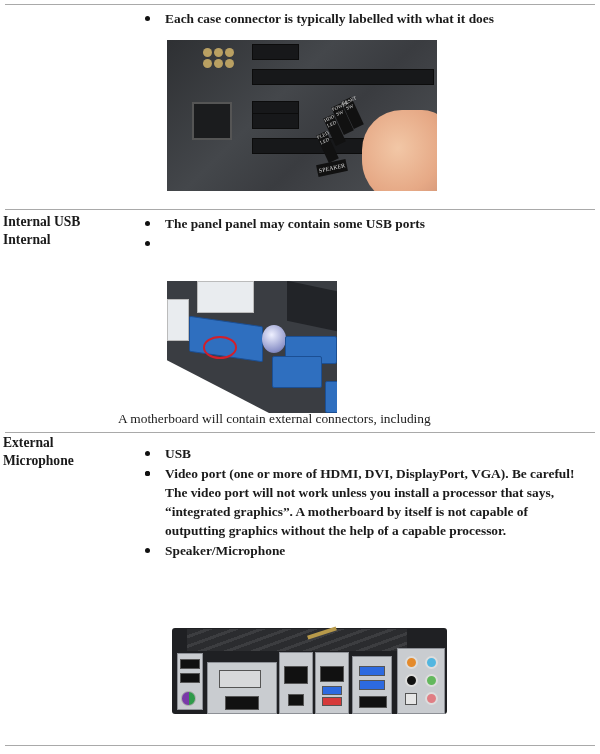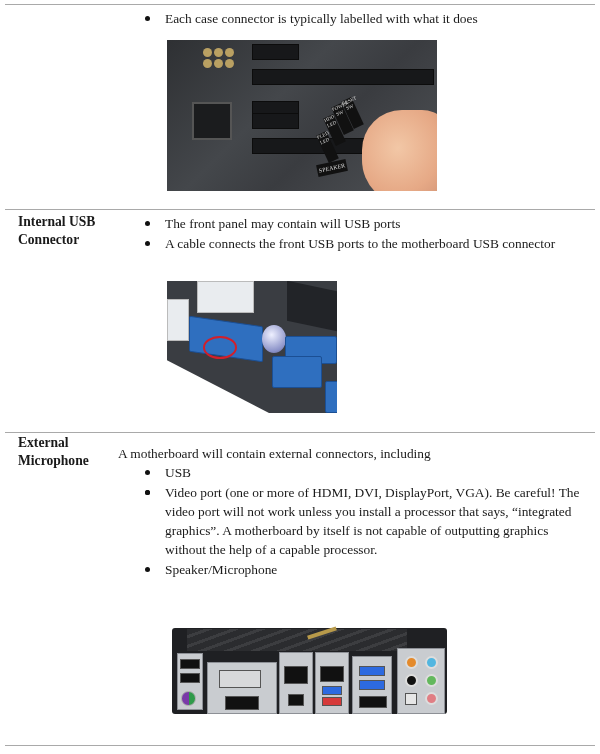--- a/index.html
+++ b/index.html
@@ -3,25 +3,25 @@
   <meta charset="utf-8">
   <style>
     html, body { margin: 0; padding: 0; background: #ffffff; }
     body {
       width: 600px; height: 754px; position: relative; overflow: hidden;
       font-family: "Liberation Serif", "DejaVu Serif", serif;
       color: #1a1a1a; font-size: 13.4px; line-height: 19px;
     }
     .rule { position: absolute; left: 5px; width: 590px; height: 0; border-top: 1.5px solid #a9a9a9; }
     .term {
-      position: absolute; left: 18px; width: 100px;
+      position: absolute; left: 3px; width: 100px;
       font-weight: bold; font-size: 13.6px; line-height: 18px;
     }
     .content { position: absolute; left: 118px; width: 470px; }
-    ul.bullets { list-style: none; margin: 0; padding: 0; }
+    ul.bullets { list-style: none; margin: 0; padding: 0; font-weight: bold; }
     ul.bullets li { position: relative; padding-left: 30px; margin: 0 0 1px 0; }
     ul.bullets li .dot {
       position: absolute; left: 27px; top: 7px; width: 5px; height: 5px;
       background: #111; border-radius: 50%;
     }
     ul.bullets li .txt { display: block; margin-left: 17px; }
     .lead { margin: 0; }
     .photo { position: absolute; overflow: hidden; }
 
     
@@ -96,31 +96,30 @@
   <div class="plug" style="left:162px;top:75px;">HDD LED</div>
   <div class="plug" style="left:155px;top:92px;">PLED LED</div>
   <div class="speaker">SPEAKER</div>
   <div class="hand"></div>
 </div>
 
 <div class="rule" style="top:209px;"></div>
 
 <div class="term" style="top:213px;">
   <div>Internal USB</div>
-  <div>Connector</div>
+  <div>Internal</div>
 </div>
 <div class="content" style="top:214px;">
   <ul class="bullets">
     <li>
       <span class="dot"></span>
-      <span class="txt">The front panel may contain will USB ports</span>
+      <span class="txt">The panel panel may contain some USB ports</span>
     </li>
     <li>
       <span class="dot"></span>
-      <span class="txt" style="width:405px;">A cable connects the front USB ports to the motherboard USB connector</span>
     </li>
   </ul>
 </div>
 <div class="photo p2">
   <div class="board"></div>
   <div class="white" style="left:0;top:18px;width:20px;height:40px;"></div>
   <div class="white" style="left:30px;top:0;width:55px;height:30px;"></div>
   <div class="ic"></div>
   <div class="hdr" style="left:22px;top:40px;width:72px;height:34px;transform:skewY(8deg);"></div>
   <div class="capacitor"></div>
@@ -129,23 +128,23 @@
   <div class="hdr" style="left:158px;top:100px;width:14px;height:30px;"></div>
   <div class="circle"></div>
 </div>
 
 <div class="rule" style="top:432px;"></div>
 
 <div class="term" style="top:434px;">
   <div>External</div>
   <div>Microphone</div>
 </div>
-<div class="content" style="top:444px;">
+<div class="content" style="top:409px;">
   <p class="lead">A motherboard will contain external connectors, including</p>
-  <ul class="bullets" style="margin-top:0;">
+  <ul class="bullets" style="margin-top:16px;">
     <li>
       <span class="dot"></span>
       <span class="txt">USB</span>
     </li>
     <li>
       <span class="dot"></span>
     </li>
     <li>
       <span class="dot"></span>
       <span class="txt" style="width:418px;">Video port (one or more of HDMI, DVI, DisplayPort, VGA).  Be careful!  The video port will not work unless you install a processor that says, “integrated graphics”.  A motherboard by itself is not capable of outputting graphics without the help of a capable processor.</span>

